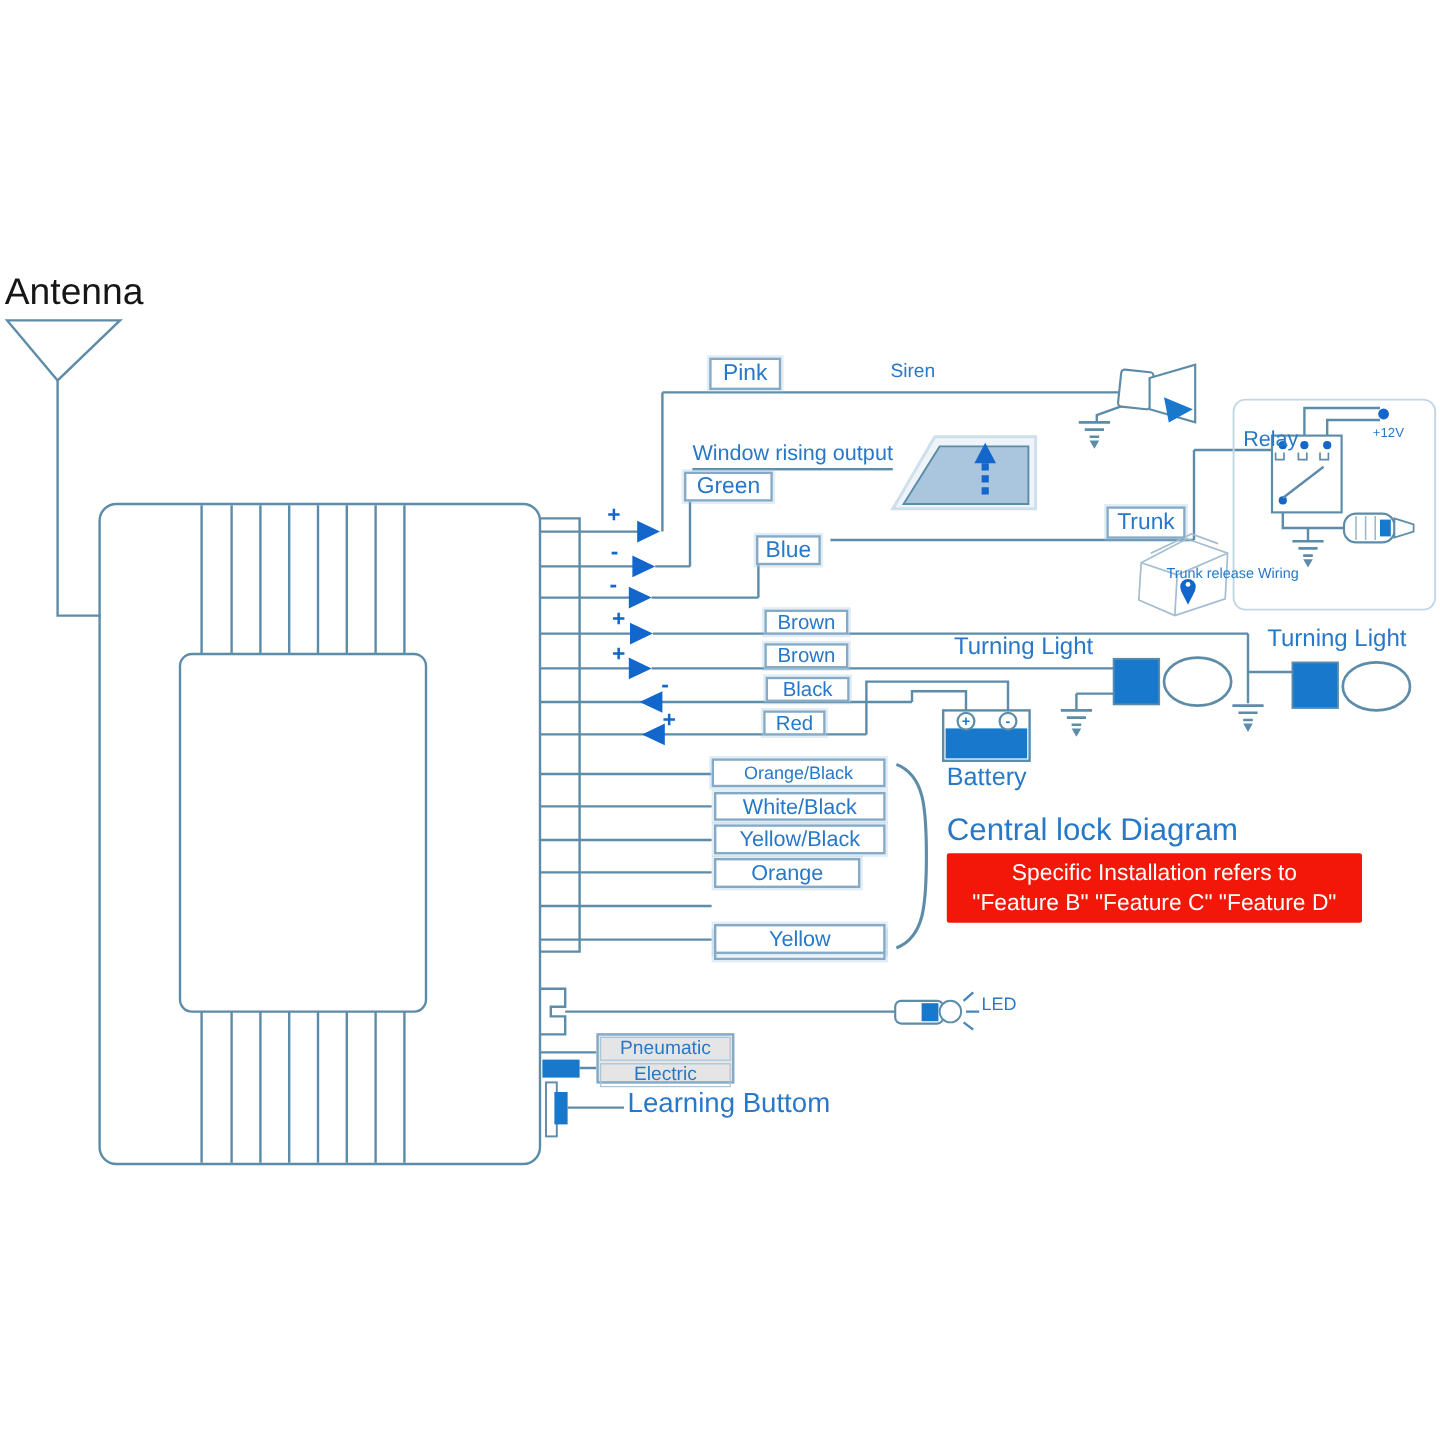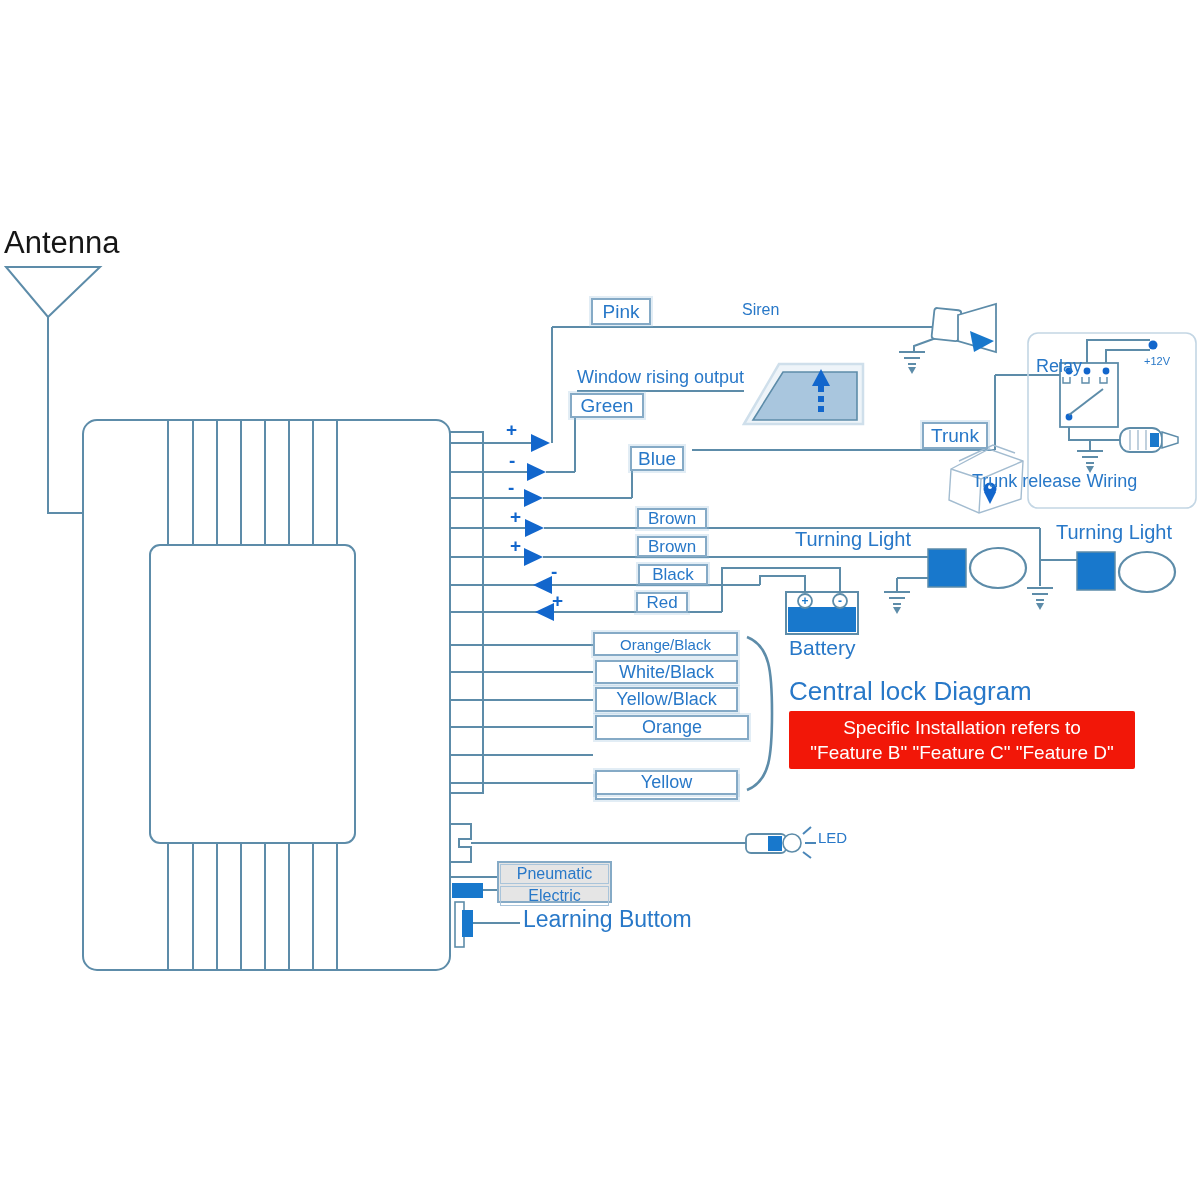--- a/index.html
+++ b/index.html
@@ -166,38 +166,38 @@
 <div class="wb" style="left:572px;top:298px;width:60px;height:27px;font-size:19px;margin-left:19px;">Pink</div>
 <div class="tx" style="left:742px;top:301px;font-size:16px;">Siren</div>
 
 <div class="tx" style="left:577px;top:368px;font-size:18px;border-bottom:2px solid #5d8ca9;padding-bottom:2px;">Window rising output</div>
 <div class="wb" style="left:570px;top:393px;width:74px;height:25px;font-size:19px;">Green</div>
 <div class="wb" style="left:630px;top:446px;width:54px;height:25px;font-size:19px;">Blue</div>
 <div class="wb" style="left:922px;top:422px;width:66px;height:27px;font-size:19px;">Trunk</div>
 
 <div class="tx" style="left:1036px;top:336px;font-size:18px;margin-top:21px;">Relay</div>
 <div class="tx" style="left:1144px;top:355px;font-size:11px;">+12V</div>
-<div class="tx" style="left:972px;top:472px;font-size:18px;">Trunk release Wiring</div>
+<div class="tx" style="left:972px;top:472px;font-size:12px;">Trunk release Wiring</div>
 
 <div class="wb" style="left:637px;top:508px;width:70px;height:21px;font-size:17px;">Brown</div>
 <div class="wb" style="left:637px;top:536px;width:70px;height:21px;font-size:17px;">Brown</div>
 <div class="wb" style="left:638px;top:564px;width:70px;height:21px;font-size:17px;">Black</div>
 <div class="wb" style="left:636px;top:592px;width:52px;height:21px;font-size:17px;">Red</div>
 
 <div class="tx" style="left:795px;top:528px;font-size:20px;">Turning Light</div>
 <div class="tx" style="left:1056px;top:521px;font-size:20px;">Turning Light</div>
 
 <div class="term" style="left:798px;top:594px;">+</div>
 <div class="term" style="left:833px;top:594px;">-</div>
 <div class="tx" style="left:789px;top:636px;font-size:21px;">Battery</div>
 
 <div class="wb" style="left:593px;top:632px;width:145px;height:24px;font-size:15px;">Orange/Black</div>
 <div class="wb" style="left:595px;top:660px;width:143px;height:24px;font-size:18px;">White/Black</div>
 <div class="wb" style="left:595px;top:687px;width:143px;height:25px;font-size:18px;">Yellow/Black</div>
-<div class="wb" style="left:595px;top:715px;width:154px;height:25px;font-size:18px;">Orange</div>
+<div class="wb" style="left:595px;top:715px;width:122px;height:25px;font-size:18px;">Orange</div>
 <div class="wb" style="left:595px;top:776px;width:143px;height:24px;font-size:18px;">White</div>
 <div class="wb" style="left:595px;top:770px;width:143px;height:25px;font-size:18px;">Yellow</div>
 
 <div class="tx" style="left:789px;top:677px;font-size:26px;">Central lock Diagram</div>
 <div class="warn">
   <div>Specific Installation refers to</div>
   <div>"Feature B" "Feature C" "Feature D"</div>
 </div>
 
 <div class="tx" style="left:818px;top:830px;font-size:15px;">LED</div>

